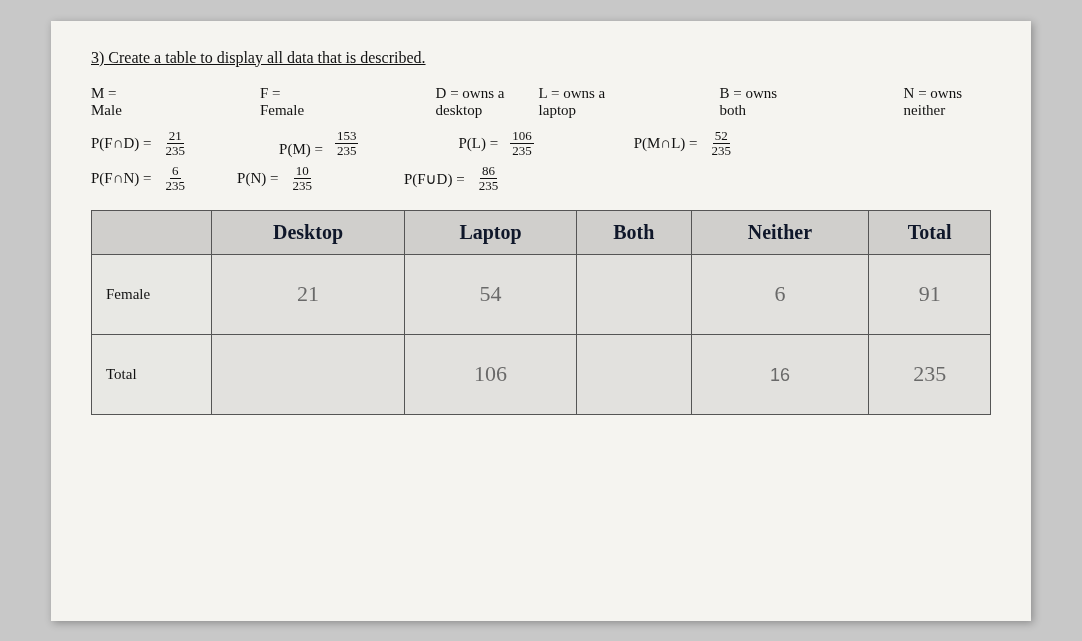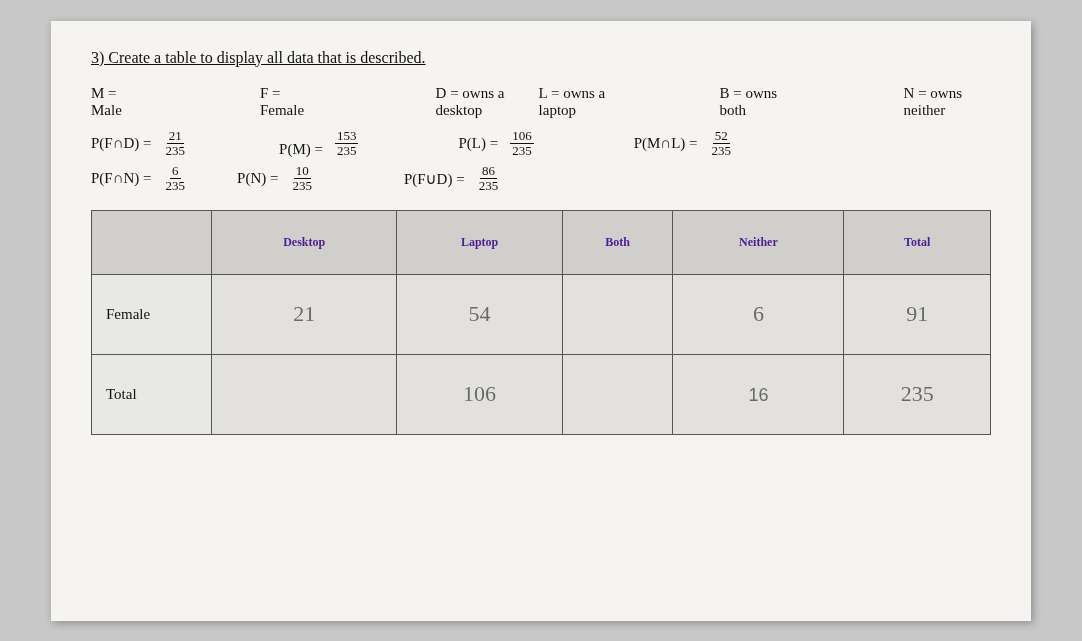--- a/index.html
+++ b/index.html
@@ -91,24 +91,24 @@
     .data-table th, .data-table td {
       border: 1px solid #555;
       text-align: center;
       vertical-align: middle;
       padding: 0;
       height: 80px;
     }
 
     .data-table th {
       background: #d0cfcc;
-      font-size: 12px;
+      font-size: 20px;
       font-weight: bold;
-      color: #4c1d95;
-      height: 64px;
+      color: #0f172a;
+      height: 44px;
     }
 
     .data-table td {
       font-size: 22px;
       color: #333;
       position: relative;
     }
 
     .data-table td.row-label {
       font-size: 15px;

